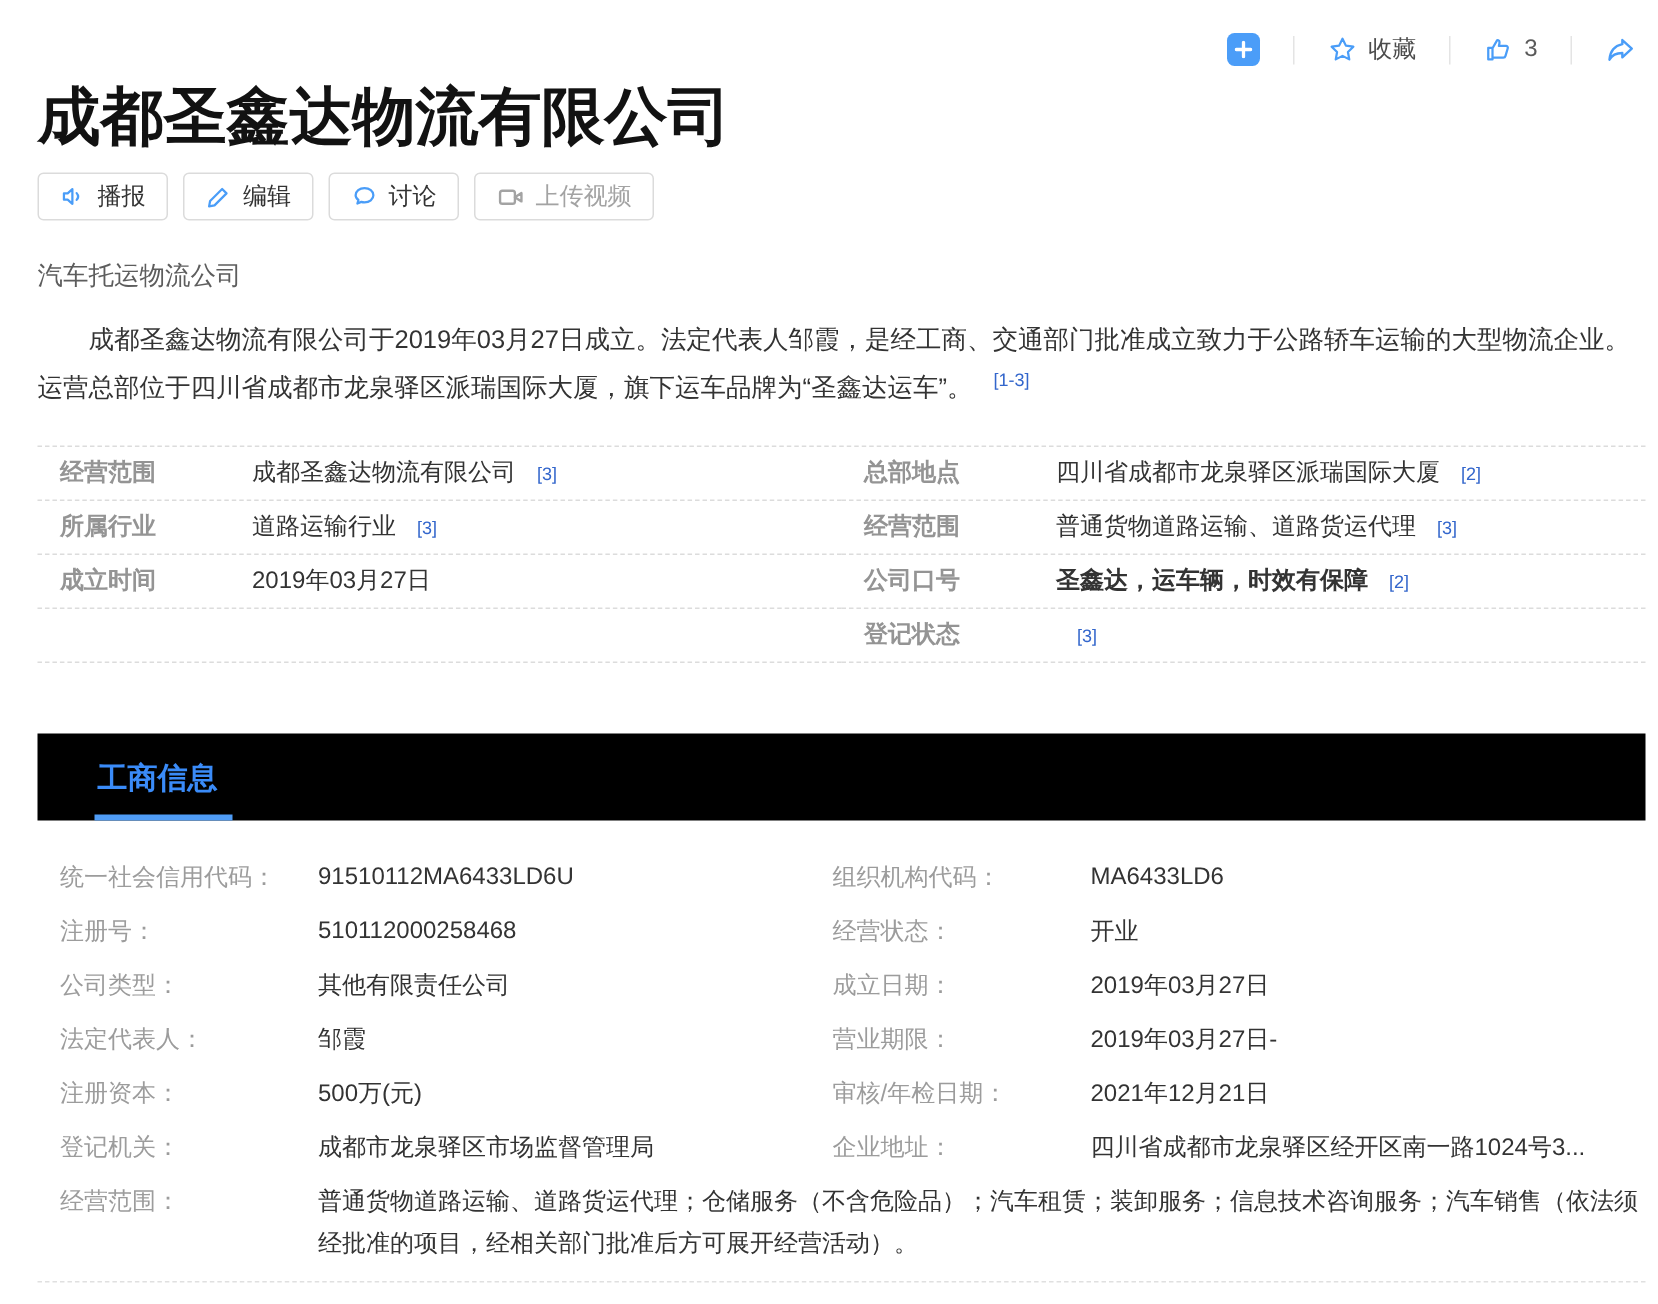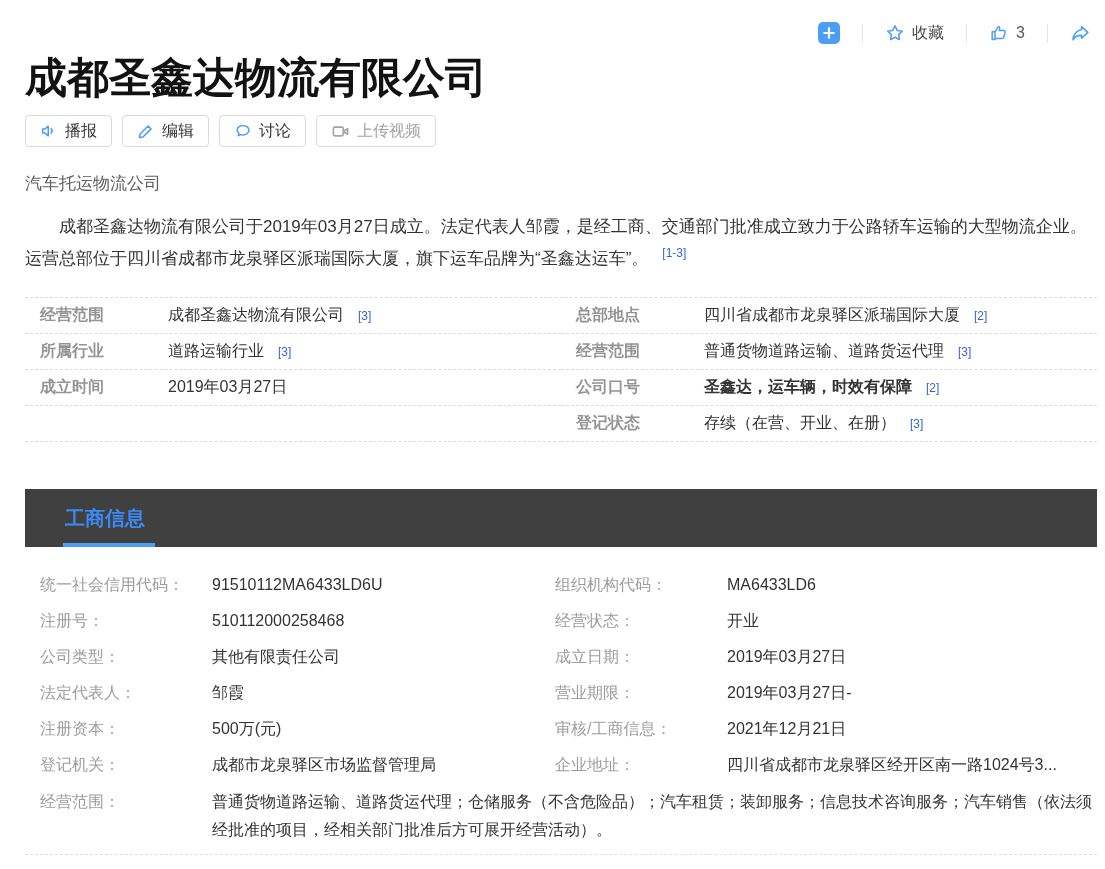--- a/index.html
+++ b/index.html
@@ -53,21 +53,21 @@
   .info-cell {
     display: flex; align-items: center; height: 36px;
     border-bottom: 1px dashed #dcdcdc; padding-left: 15px; font-size: 16px;
   }
   .info-cell .lbl { width: 128px; flex: none; color: #949494; font-weight: 700; }
   .info-cell .val { color: #333; white-space: nowrap; }
   .val.bold-value { font-weight: 700; }
 
   
   .tab-strip {
-    margin-top: 47px; width: 1072px; height: 58px; background: #404040;
+    margin-top: 47px; width: 1072px; height: 58px; background: #000000;
     display: flex; align-items: center; padding-left: 40px;
   }
   .tab {
     position: relative; height: 100%; display: flex; align-items: center;
     font-size: 20px; font-weight: 700; color: #3a8bf8; cursor: pointer;
   }
   .tab-underline {
     position: absolute; bottom: 0; left: -2px; width: 92px; height: 4px;
     background: #4f9cf6;
   }
@@ -197,21 +197,20 @@
       <span class="lbl">公司口号</span>
       <span class="val bold-value">圣鑫达，运车辆，时效有保障</span>
       <sup class="ref">[2]</sup>
     </div>
     <div class="info-cell">
       <span class="lbl"></span>
       <span class="val"></span>
     </div>
     <div class="info-cell">
       <span class="lbl">登记状态</span>
-      <span class="val">存续（在营、开业、在册）</span>
       <sup class="ref">[3]</sup>
     </div>
   </div>
 
   <div class="tab-strip">
     <div class="tab">
       <span>工商信息</span>
       <span class="tab-underline"></span>
     </div>
   </div>
@@ -248,21 +247,21 @@
       </div>
       <div class="biz-cell">
         <span class="lbl">营业期限：</span>
         <span class="val">2019年03月27日-</span>
       </div>
       <div class="biz-cell">
         <span class="lbl">注册资本：</span>
         <span class="val">500万(元)</span>
       </div>
       <div class="biz-cell">
-        <span class="lbl">审核/工商信息：</span>
+        <span class="lbl">审核/年检日期：</span>
         <span class="val">2021年12月21日</span>
       </div>
       <div class="biz-cell">
         <span class="lbl">登记机关：</span>
         <span class="val">成都市龙泉驿区市场监督管理局</span>
       </div>
       <div class="biz-cell">
         <span class="lbl">企业地址：</span>
         <span class="val">四川省成都市龙泉驿区经开区南一路1024号3...</span>
       </div>

